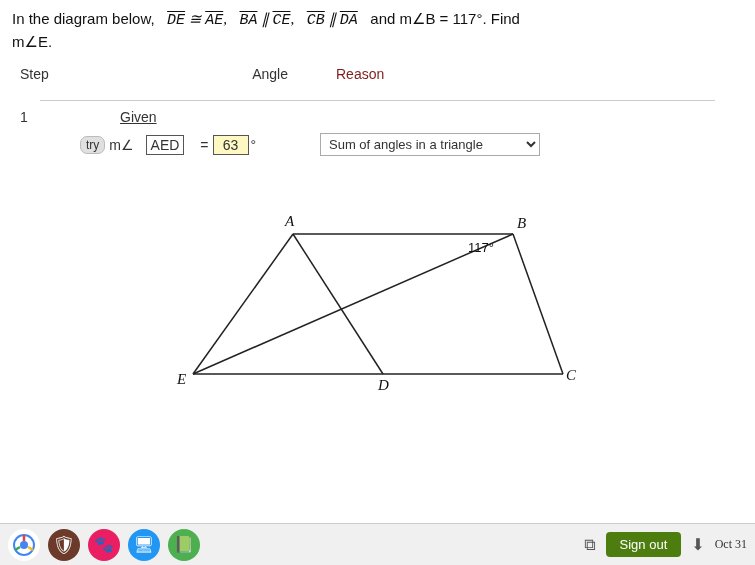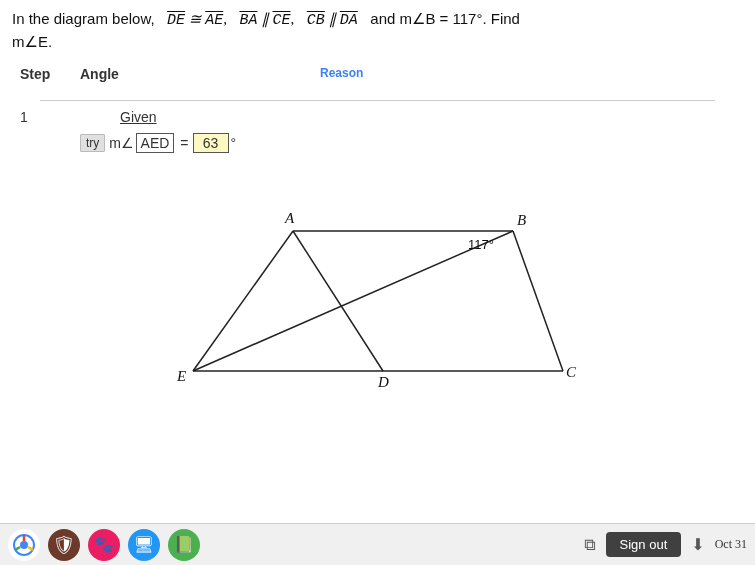--- a/index.html
+++ b/index.html
@@ -20,28 +20,27 @@
       color: #111;
     }
 
     
     .proof-area {
       padding: 10px 20px;
     }
 
     .proof-header {
       display: flex;
-      gap: 0;
+      gap: 8px;
       margin-bottom: 18px;
-      font-weight: bold;
     }
 
     .col-step { width: 60px; font-size: 14px; color: #333; }
-    .col-angle { width: 200px; font-size: 14px; color: #333; }
-    .col-reason { width: 300px; font-size: 12px; color: #3b82f6; padding-left: 40px; }
+    .col-angle { width: 200px; font-size: 14px; color: #333; text-align: right; }
+    .col-reason { width: 300px; font-size: 14px; color: #7f1d1d; padding-left: 40px; }
 
     .proof-row {
       display: flex;
       align-items: center;
       margin-bottom: 8px;
       gap: 0;
     }
 
     .step-num {
       width: 60px;
@@ -61,34 +60,34 @@
       padding-left: 40px;
       font-size: 14px;
       color: #333;
       text-decoration: underline;
     }
 
     
     .try-btn {
       background: #e0e0e0;
       border: 1px solid #bbb;
-      border-radius: 1px;
+      border-radius: 7px;
       padding: 1px 5px;
       font-size: 12px;
       cursor: pointer;
       margin-right: 4px;
       color: #333;
     }
 
     
     .angle-label-box {
       border: 1.5px solid #555;
       padding: 1px 4px;
       font-size: 14px;
-      margin: 0 2px;
+      margin: 0 12px;
     }
 
     .equals-sign {
       margin: 0 4px;
       font-size: 14px;
     }
 
     .value-box {
       border: 1.5px solid #555;
       padding: 1px 6px;
@@ -169,21 +168,21 @@
     .taskbar-icon.chrome { background: #fff; }
 
     .taskbar-right {
       margin-left: auto;
       display: flex;
       align-items: center;
       gap: 10px;
     }
 
     .sign-out-btn {
-      background: #404040;
+      background: #4d7c0f;
       color: #fff;
       border: none;
       border-radius: 4px;
       padding: 5px 14px;
       font-size: 13px;
       cursor: pointer;
     }
 
     .taskbar-date {
       font-size: 12px;
@@ -245,20 +244,28 @@
     <div class="angle-cell">
       <button class="try-btn">try</button>
       <span>m∠</span>
       <span class="angle-label-box">
         <span>AED</span>
       </span>
       <span class="equals-sign">=</span>
       <span class="value-box">63</span>
       <span class="degree-sign">°</span>
     </div>
+    <div class="reason-cell">
+      <select class="reason-select">
+        <option>Sum of angles in a triangle</option>
+        <option>Given</option>
+        <option>Alternate interior angles</option>
+        <option>Corresponding angles</option>
+      </select>
+    </div>
   </div>
 </div>
 
 <div class="diagram-area">
   <svg width="430" height="220">
 
     <line x1="30" y1="190" x2="400" y2="190" stroke="#222" stroke-width="1.5"></line>
 
     <line x1="30" y1="190" x2="350" y2="50" stroke="#222" stroke-width="1.5"></line>
 

